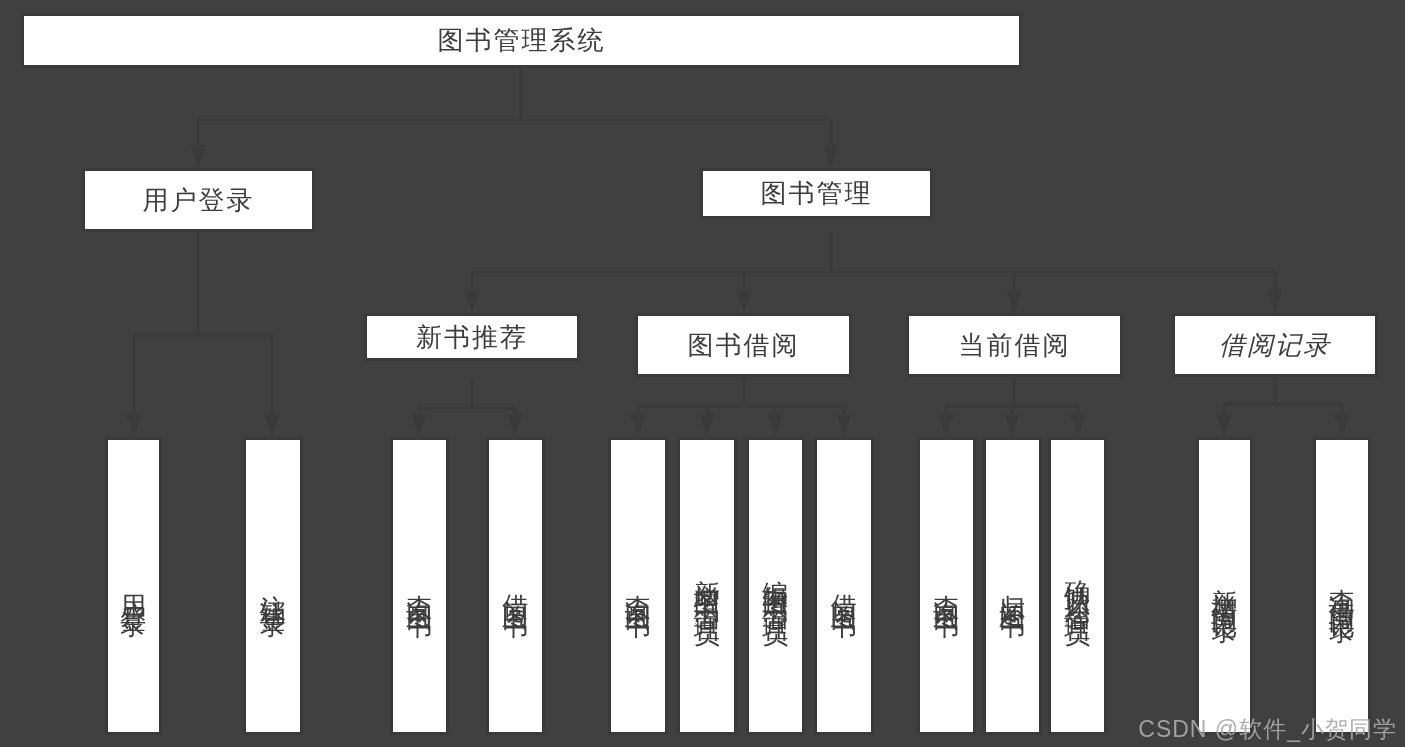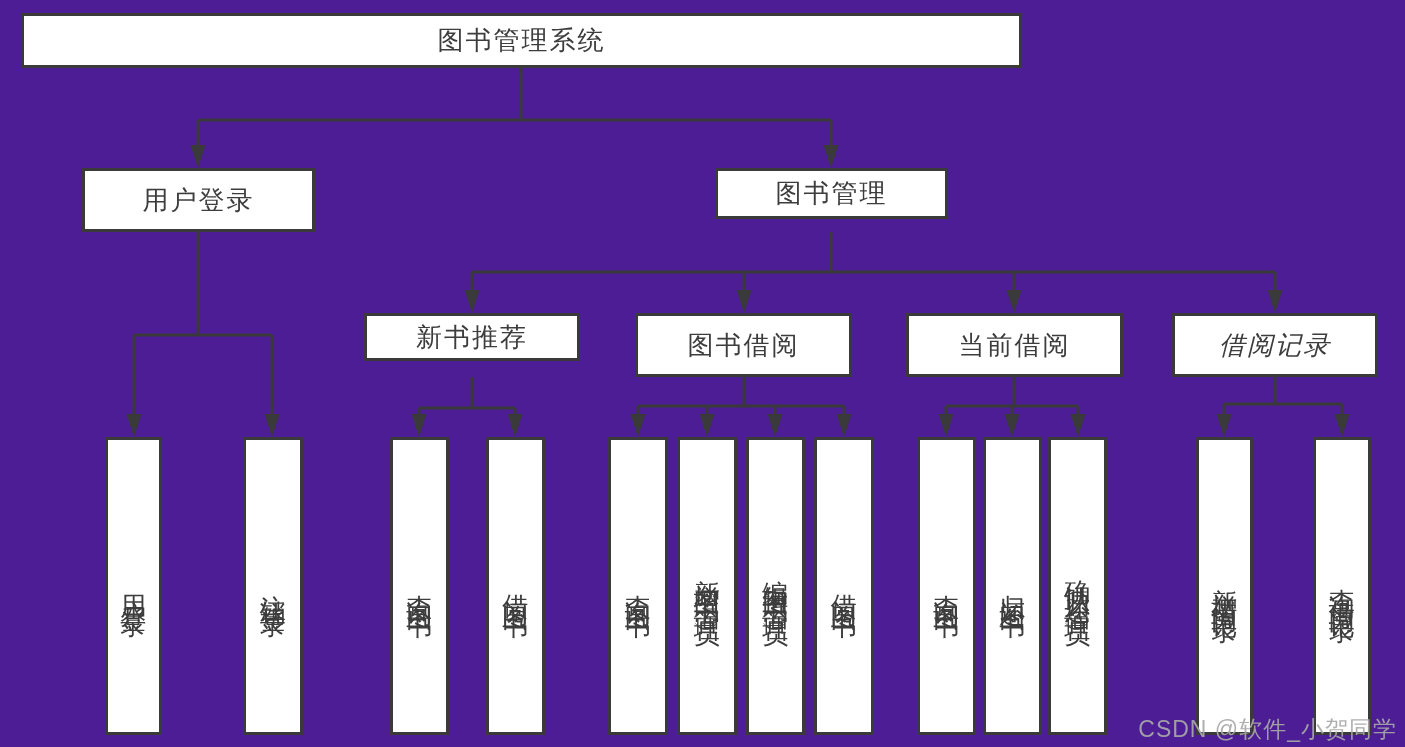--- a/index.html
+++ b/index.html
@@ -1,17 +1,17 @@
 <!DOCTYPE html>
 <html><head>
 <meta charset="utf-8">
 <style>
   html,body { margin:0; padding:0; background:#ffffff; }
   .stage {
-    position:relative; width:1405px; height:747px; background:#4c1d95;
+    position:relative; width:1405px; height:747px; background:#404040;
     font-family:"Liberation Sans", sans-serif; overflow:hidden;
   }
   .connectors { position:absolute; left:0; top:0; pointer-events:none; }
   .box {
     position:absolute; box-sizing:border-box;
     border:3px solid #3a3a3a; background:#ffffff;
     display:flex; align-items:center; justify-content:center;
     color:#3d3d3d; z-index:2;
   }
   .hbox span { font-size:26px; letter-spacing:2px; white-space:nowrap; }
@@ -56,21 +56,21 @@
     </g>
   </svg>
 
   <div class="box hbox" style="left:21px; top:13px; width:1001px; height:55px;">
     <span>图书管理系统</span>
   </div>
 
   <div class="box hbox" style="left:82px; top:168px; width:233px; height:64px;">
     <span>用户登录</span>
   </div>
-  <div class="box hbox" style="left:715px; top:168px; width:233px; height:51px;">
+  <div class="box hbox" style="left:700px; top:168px; width:233px; height:51px;">
     <span>图书管理</span>
   </div>
 
   <div class="box hbox" style="left:364px; top:313px; width:216px; height:48px;font-family:Liberation Serif, serif;">
     <span>新书推荐</span>
   </div>
   <div class="box hbox" style="left:635px; top:313px; width:217px; height:64px;text-align:right;">
     <span>图书借阅</span>
   </div>
   <div class="box hbox" style="left:906px; top:313px; width:217px; height:64px;">

